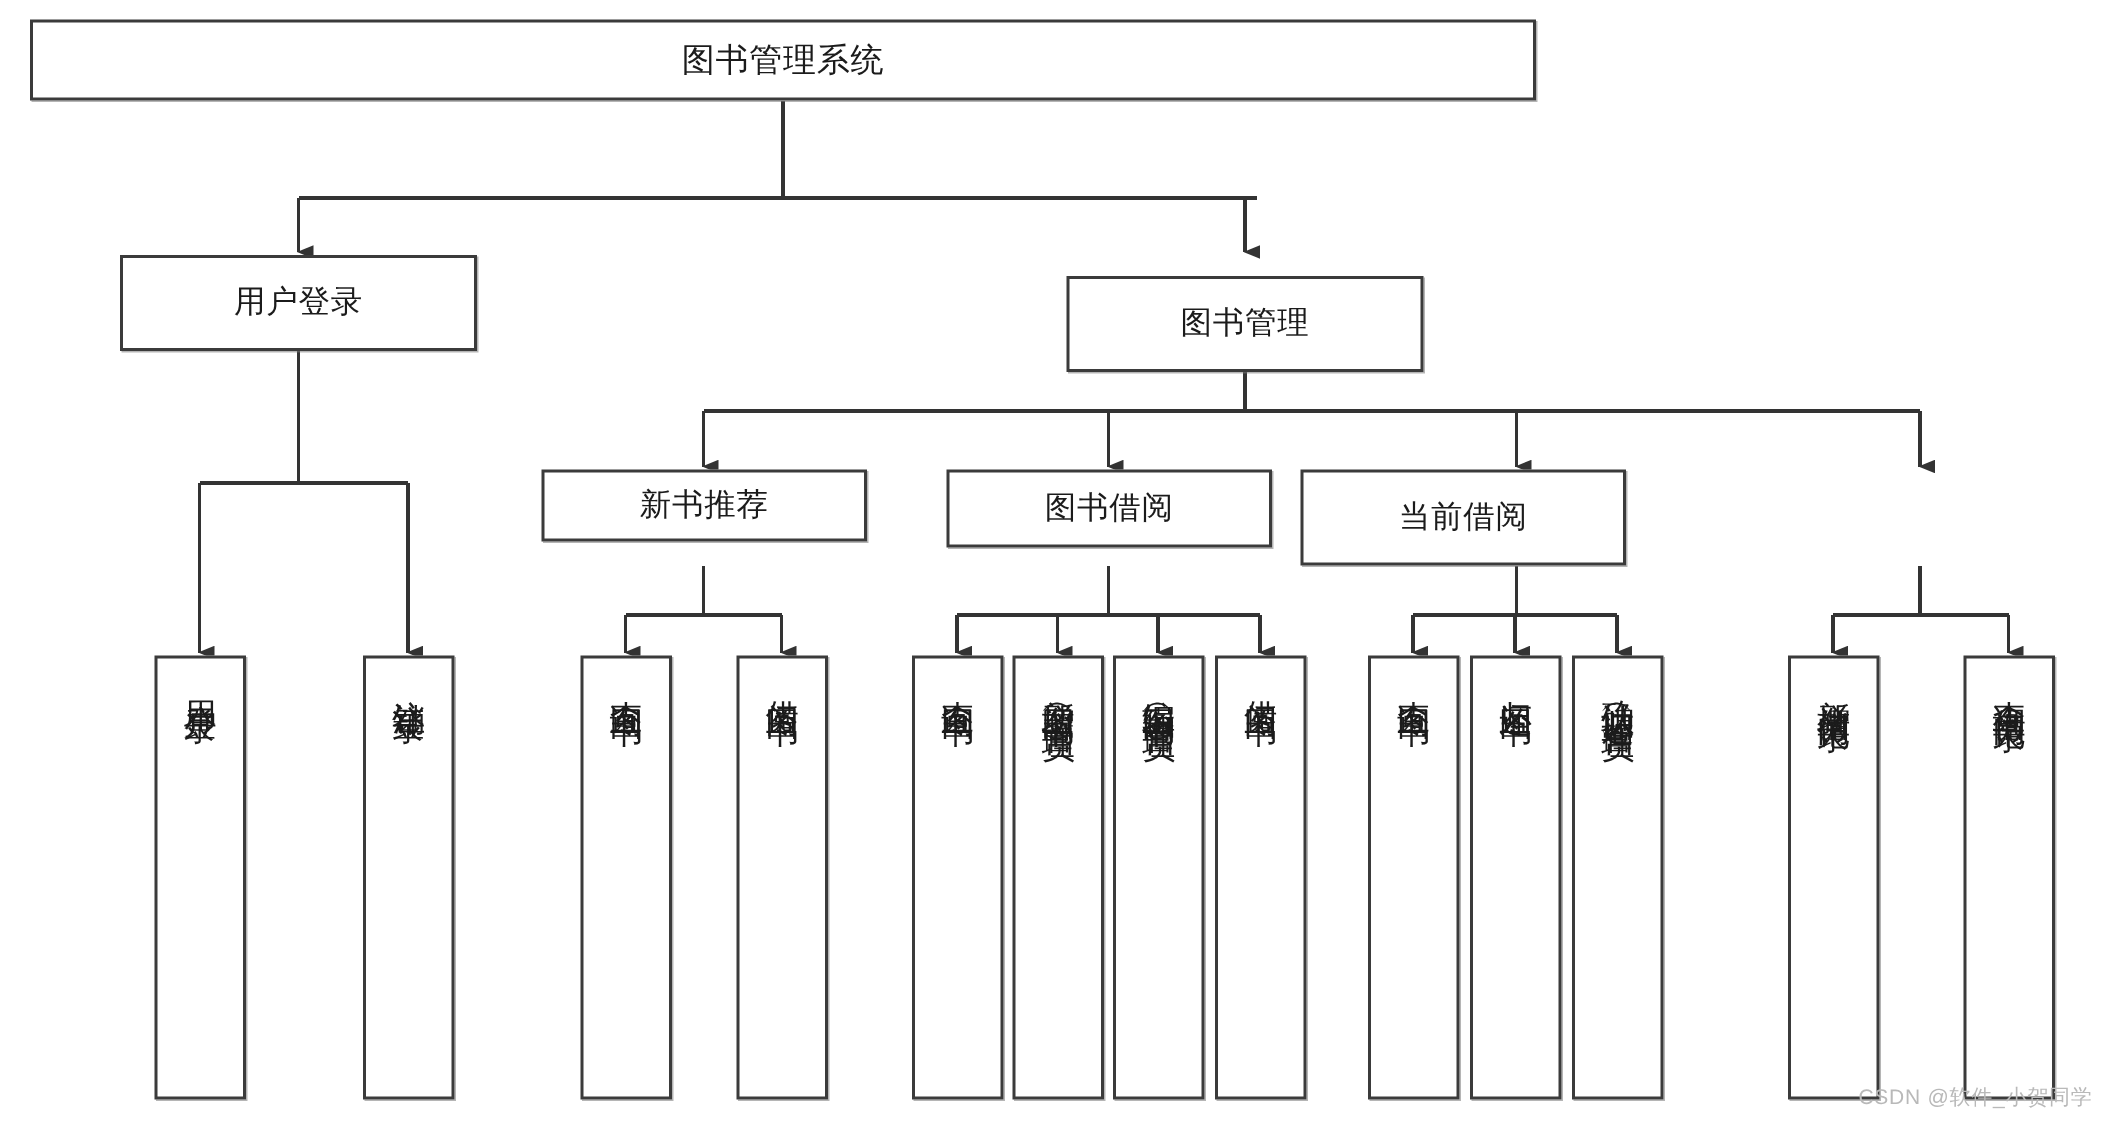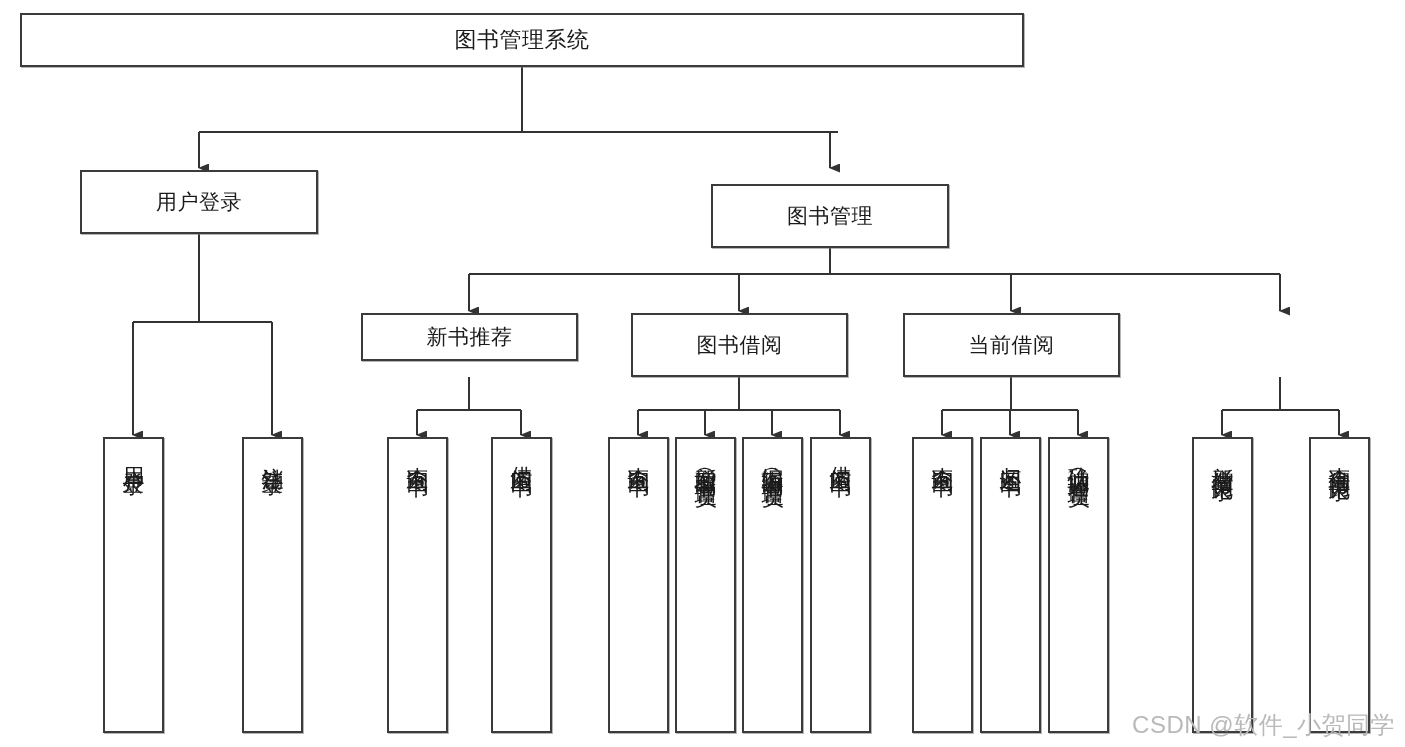--- a/index.html
+++ b/index.html
@@ -69,21 +69,21 @@
     font-size: 22px;
     letter-spacing: 3px;
     line-height: 1;
     white-space: nowrap;
   }
 
   .watermark {
     position: absolute;
     right: 10px;
     bottom: 6px;
-    font-size: 24px;
+    font-size: 14px;
     color: #b9b9b9;
     letter-spacing: 0.5px;
     white-space: nowrap;
     pointer-events: none;
   }
 </style>
 </head>
 <body>
 
 <div id="canvas">
@@ -149,25 +149,25 @@
   </div>
 
   <div class="node h" style="left:711px; top:184px; width:238px; height:64px;">
     <span class="node-label">图书管理</span>
   </div>
 
   <div class="node h" style="left:361px; top:313px; width:217px; height:48px;">
     <span class="node-label">新书推荐</span>
   </div>
 
-  <div class="node h" style="left:631px; top:313px; width:217px; height:64px;">
+  <div class="node h" style="left:631px; top:313px; width:217px; height:52px;">
     <span class="node-label">图书借阅</span>
   </div>
 
-  <div class="node h" style="left:903px; top:313px; width:217px; height:64px;">
+  <div class="node h" style="left:867px; top:313px; width:217px; height:64px;">
     <span class="node-label">当前借阅</span>
   </div>
 
 
   <div class="node v" style="left:103px; top:437px; width:61px; height:296px;">
     <span class="node-label">用户登录</span>
   </div>
 
   <div class="node v" style="left:242px; top:437px; width:61px; height:296px;">
     <span class="node-label">注销登录</span>

